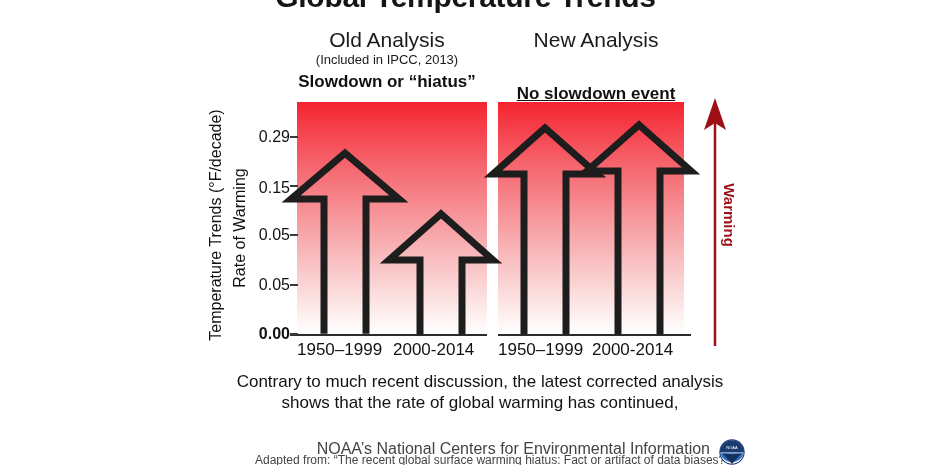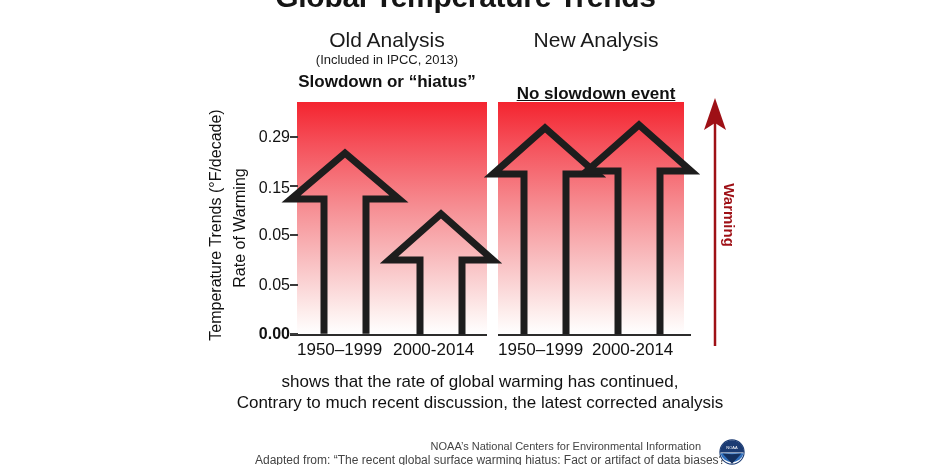--- a/index.html
+++ b/index.html
@@ -209,25 +209,25 @@
   #footer {
     position: absolute;
     left: 0;
     top: 440px;
     width: 931px;
     height: 25px;
     overflow: hidden;
   }
   #footer-line1 {
     position: absolute;
-    left: 251px;
+    left: 260px;
     top: 0px;
     width: 450px;
     text-align: right;
-    font-size: 11px;
+    font-size: 16px;
     color: #444444;
     white-space: nowrap;
   }
   #footer-line2 {
     position: absolute;
     left: 255px;
     top: 13px;
     width: 450px;
     text-align: left;
     font-size: 12px;
@@ -302,22 +302,22 @@
     <svg width="30" height="250" viewBox="0 0 30 250">
       <line x1="15" y1="250" x2="15" y2="20" stroke="#9E1016" stroke-width="2.5"></line>
       <polygon points="15,2 26,34 15,27 4,34" fill="#9E1016"></polygon>
     </svg>
   </div>
   <div id="warming-label">
     <span class="rot">Warming</span>
   </div>
 
   <div id="caption">
+    <div>Contrary to much recent discussion, the latest corrected analysis</div>
     <div>shows that the rate of global warming has continued,</div>
-    <div>Contrary to much recent discussion, the latest corrected analysis</div>
   </div>
 
   <div id="footer">
     <div id="footer-line1">NOAA’s National Centers for Environmental Information</div>
     <div id="footer-line2">Adapted from: “The recent global surface warming hiatus: Fact or artifact of data biases?”</div>
   </div>
 
   <div id="noaa-logo">
     <svg width="44" height="26" viewBox="0 0 44 30">
       <circle cx="22" cy="15" r="14" fill="#ffffff" stroke="#1b3b73" stroke-width="1.2"></circle>

